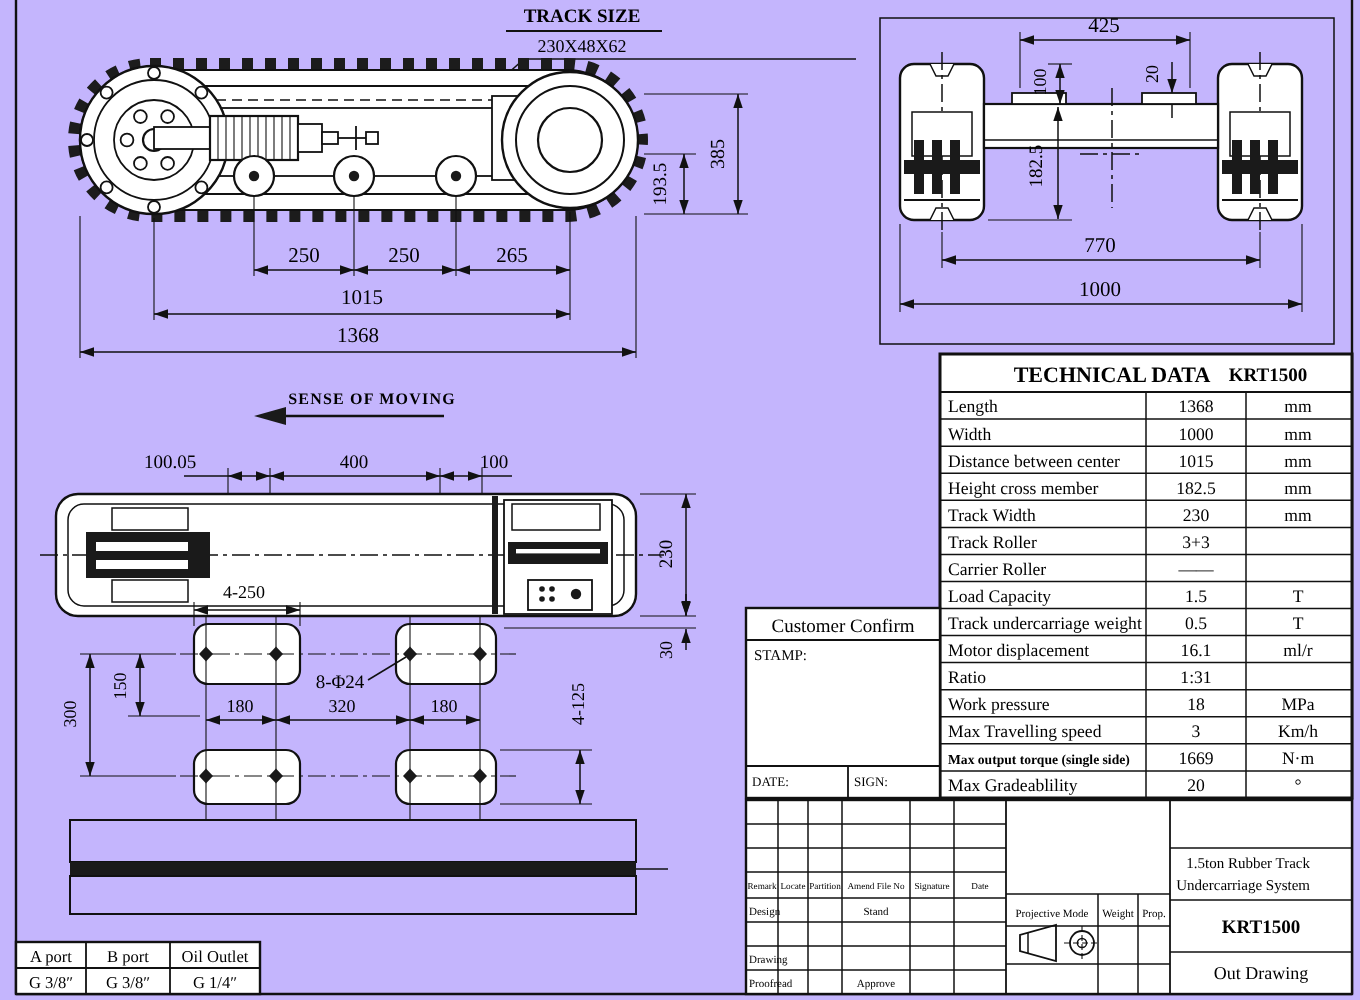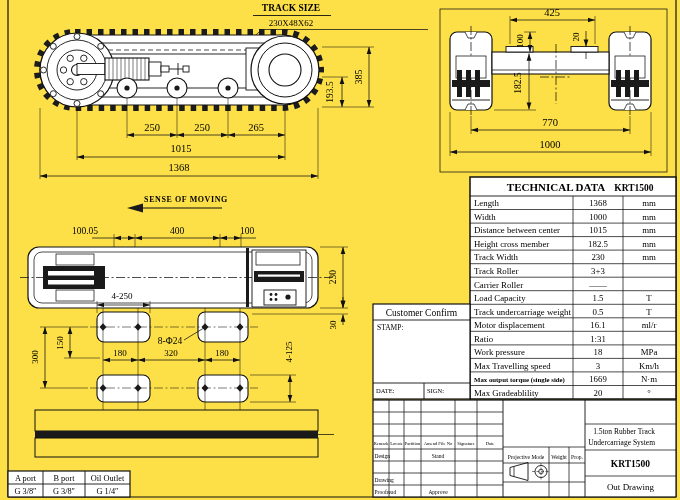--- a/index.html
+++ b/index.html
@@ -1,16 +1,16 @@
 <!DOCTYPE html>
 <html><head>
 <meta charset="utf-8">
 <style>
   html,body{margin:0;padding:0;background:#fff;}
-  #sheet{position:relative;width:680px;height:500px;background:#fde047;overflow:hidden;
+  #sheet{position:relative;width:680px;height:500px;background:#c4b5fd;overflow:hidden;
          font-family:"Liberation Serif","DejaVu Serif",serif;}
   svg{position:absolute;left:0;top:0;}
   svg text{font-family:"Liberation Serif","DejaVu Serif",serif;fill:#000;}
   .mid{text-anchor:middle}
   .s46{font-size:4.6px}.s55{font-size:5.5px}.s65{font-size:6.5px}.s68{font-size:6.8px}
   .s75{font-size:7.5px}.s8{font-size:8px}.s83{font-size:8.3px}.s88{font-size:8.8px}
   .s9{font-size:9px}.s95{font-size:9.5px}.s10{font-size:10px}.s105{font-size:10.5px}.s11{font-size:11px}
   .b{font-weight:bold}
   .k{stroke:#111;fill:none;stroke-width:1}
   .w05{stroke-width:.55}.w07{stroke-width:.75}.w09{stroke-width:.9}.w11{stroke-width:1.1}

